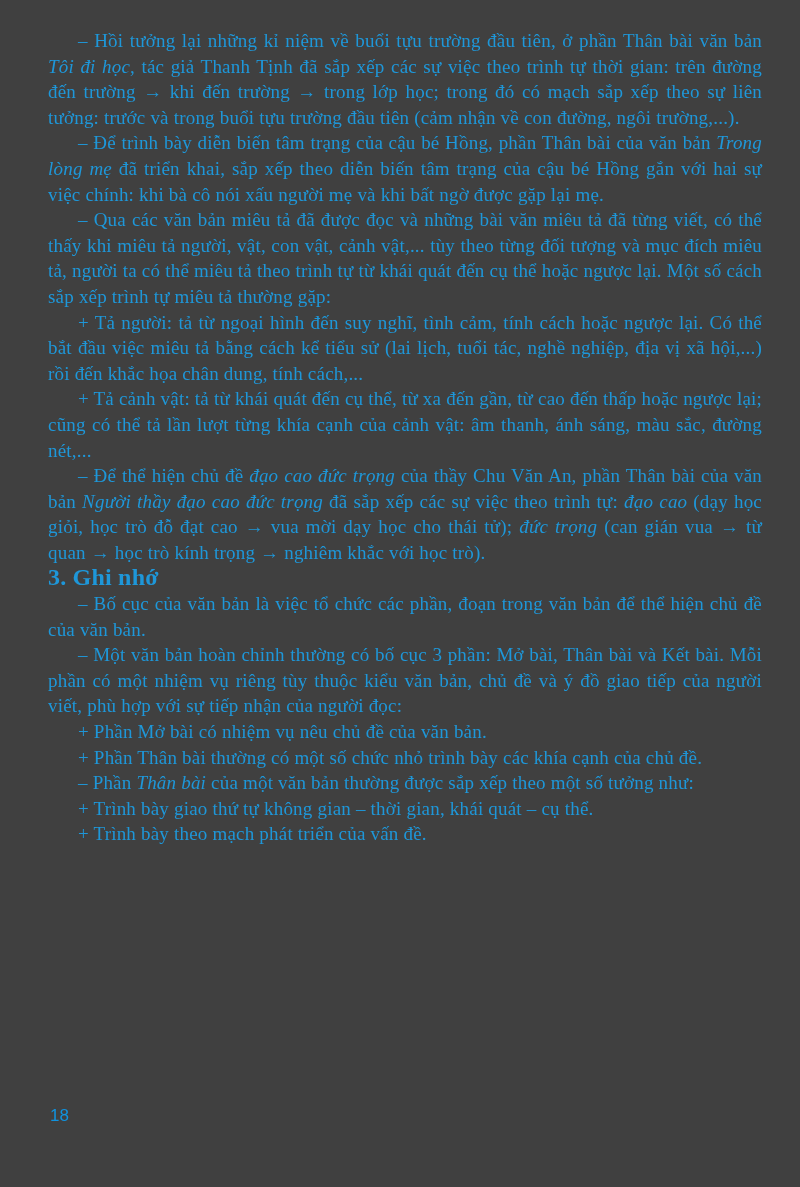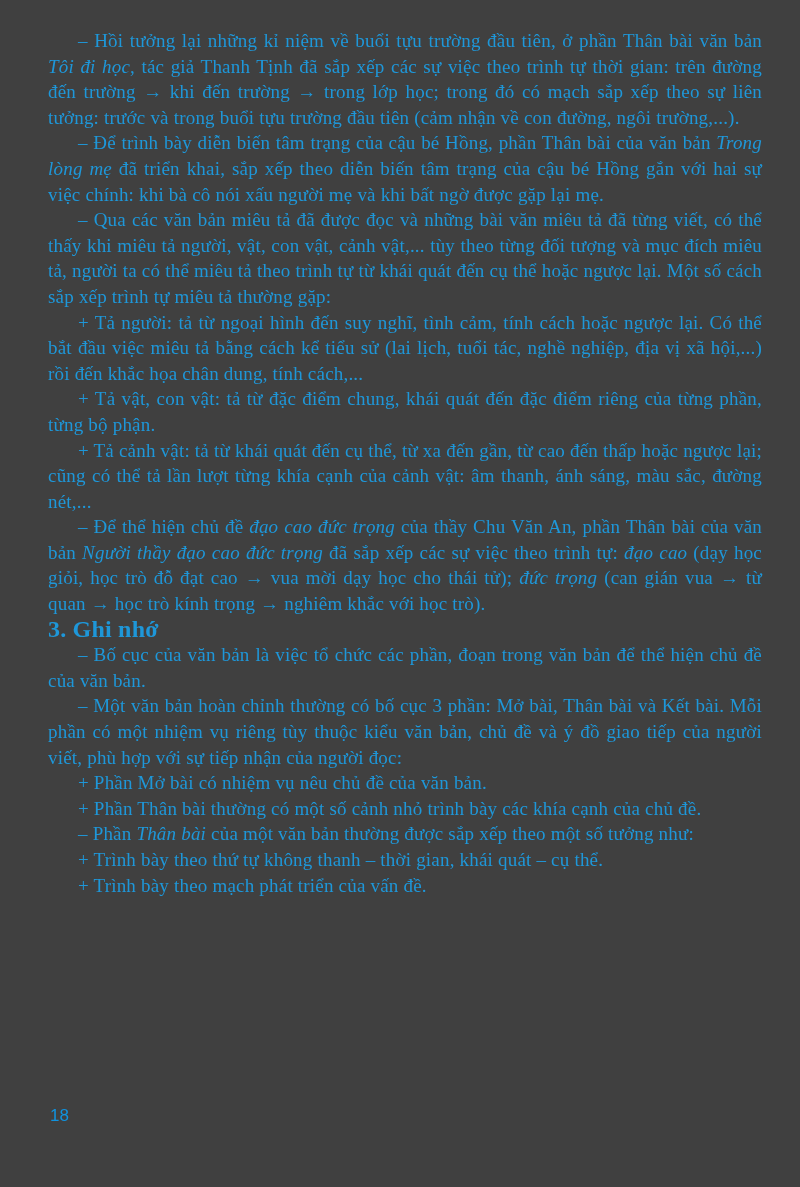--- a/index.html
+++ b/index.html
@@ -50,26 +50,25 @@
 </style>
 </head>
 <body>
 
 <div class="page" style="--text-color: #1e97d9; --pagenum-color: #0f93e0; background: #404040; padding-left: 8px;">
   <div class="doc-body">
       <p class="para"><span>– Hồi tưởng lại những kỉ niệm về buổi tựu trường đầu tiên, ở phần Thân bài văn bản </span><span class="it">Tôi đi học</span><span>, tác giả Thanh Tịnh đã sắp xếp các sự việc theo trình tự thời gian: trên đường đến trường → khi đến trường → trong lớp học; trong đó có mạch sắp xếp theo sự liên tưởng: trước và trong buổi tựu trường đầu tiên (cảm nhận về con đường, ngôi trường,...).</span></p>
       <p class="para"><span>– Để trình bày diễn biến tâm trạng của cậu bé Hồng, phần Thân bài của văn bản </span><span class="it">Trong lòng mẹ</span><span> đã triển khai, sắp xếp theo diễn biến tâm trạng của cậu bé Hồng gắn với hai sự việc chính: khi bà cô nói xấu người mẹ và khi bất ngờ được gặp lại mẹ.</span></p>
       <p class="para"><span>– Qua các văn bản miêu tả đã được đọc và những bài văn miêu tả đã từng viết, có thể thấy khi miêu tả người, vật, con vật, cảnh vật,... tùy theo từng đối tượng và mục đích miêu tả, người ta có thể miêu tả theo trình tự từ khái quát đến cụ thể hoặc ngược lại. Một số cách sắp xếp trình tự miêu tả thường gặp:</span></p>
       <p class="para"><span>+ Tả người: tả từ ngoại hình đến suy nghĩ, tình cảm, tính cách hoặc ngược lại. Có thể bắt đầu việc miêu tả bằng cách kể tiểu sử (lai lịch, tuổi tác, nghề nghiệp, địa vị xã hội,...) rồi đến khắc họa chân dung, tính cách,...</span></p>
-      <p class="para"><span>+ Tả vật, con vật: tả từ đặc điểm chung, khái quát đến đặc điểm riêng của từng phần, từng bộ phận.</span></p>
       <p class="para"><span>+ Tả cảnh vật: tả từ khái quát đến cụ thể, từ xa đến gần, từ cao đến thấp hoặc ngược lại; cũng có thể tả lần lượt từng khía cạnh của cảnh vật: âm thanh, ánh sáng, màu sắc, đường nét,...</span></p>
       <p class="para"><span>– Để thể hiện chủ đề </span><span class="it">đạo cao đức trọng</span><span> của thầy Chu Văn An, phần Thân bài của văn bản </span><span class="it">Người thầy đạo cao đức trọng</span><span> đã sắp xếp các sự việc theo trình tự: </span><span class="it">đạo cao</span><span> (dạy học giỏi, học trò đỗ đạt cao → vua mời dạy học cho thái tử); </span><span class="it">đức trọng</span><span> (can gián vua → từ quan → học trò kính trọng → nghiêm khắc với học trò).</span></p>
       <p class="para heading"><span>3. Ghi nhớ</span></p>
       <p class="para"><span>– Bố cục của văn bản là việc tổ chức các phần, đoạn trong văn bản để thể hiện chủ đề của văn bản.</span></p>
       <p class="para"><span>– Một văn bản hoàn chỉnh thường có bố cục 3 phần: Mở bài, Thân bài và Kết bài. Mỗi phần có một nhiệm vụ riêng tùy thuộc kiểu văn bản, chủ đề và ý đồ giao tiếp của người viết, phù hợp với sự tiếp nhận của người đọc:</span></p>
       <p class="para"><span>+ Phần Mở bài có nhiệm vụ nêu chủ đề của văn bản.</span></p>
-      <p class="para"><span>+ Phần Thân bài thường có một số cảnh nhỏ trình bày các khía cạnh của chủ đề.</span></p>
+      <p class="para"><span>+ Phần Thân bài thường có một số chức nhỏ trình bày các khía cạnh của chủ đề.</span></p>
       <p class="para"><span>– Phần </span><span class="it">Thân bài</span><span> của một văn bản thường được sắp xếp theo một số tưởng như:</span></p>
-      <p class="para"><span>+ Trình bày theo thứ tự không thanh – thời gian, khái quát – cụ thể.</span></p>
+      <p class="para"><span>+ Trình bày giao thứ tự không gian – thời gian, khái quát – cụ thể.</span></p>
       <p class="para"><span>+ Trình bày theo mạch phát triển của vấn đề.</span></p>
     </div>
   <div class="page-number">18</div>
 </div>
 
 </body></html>

